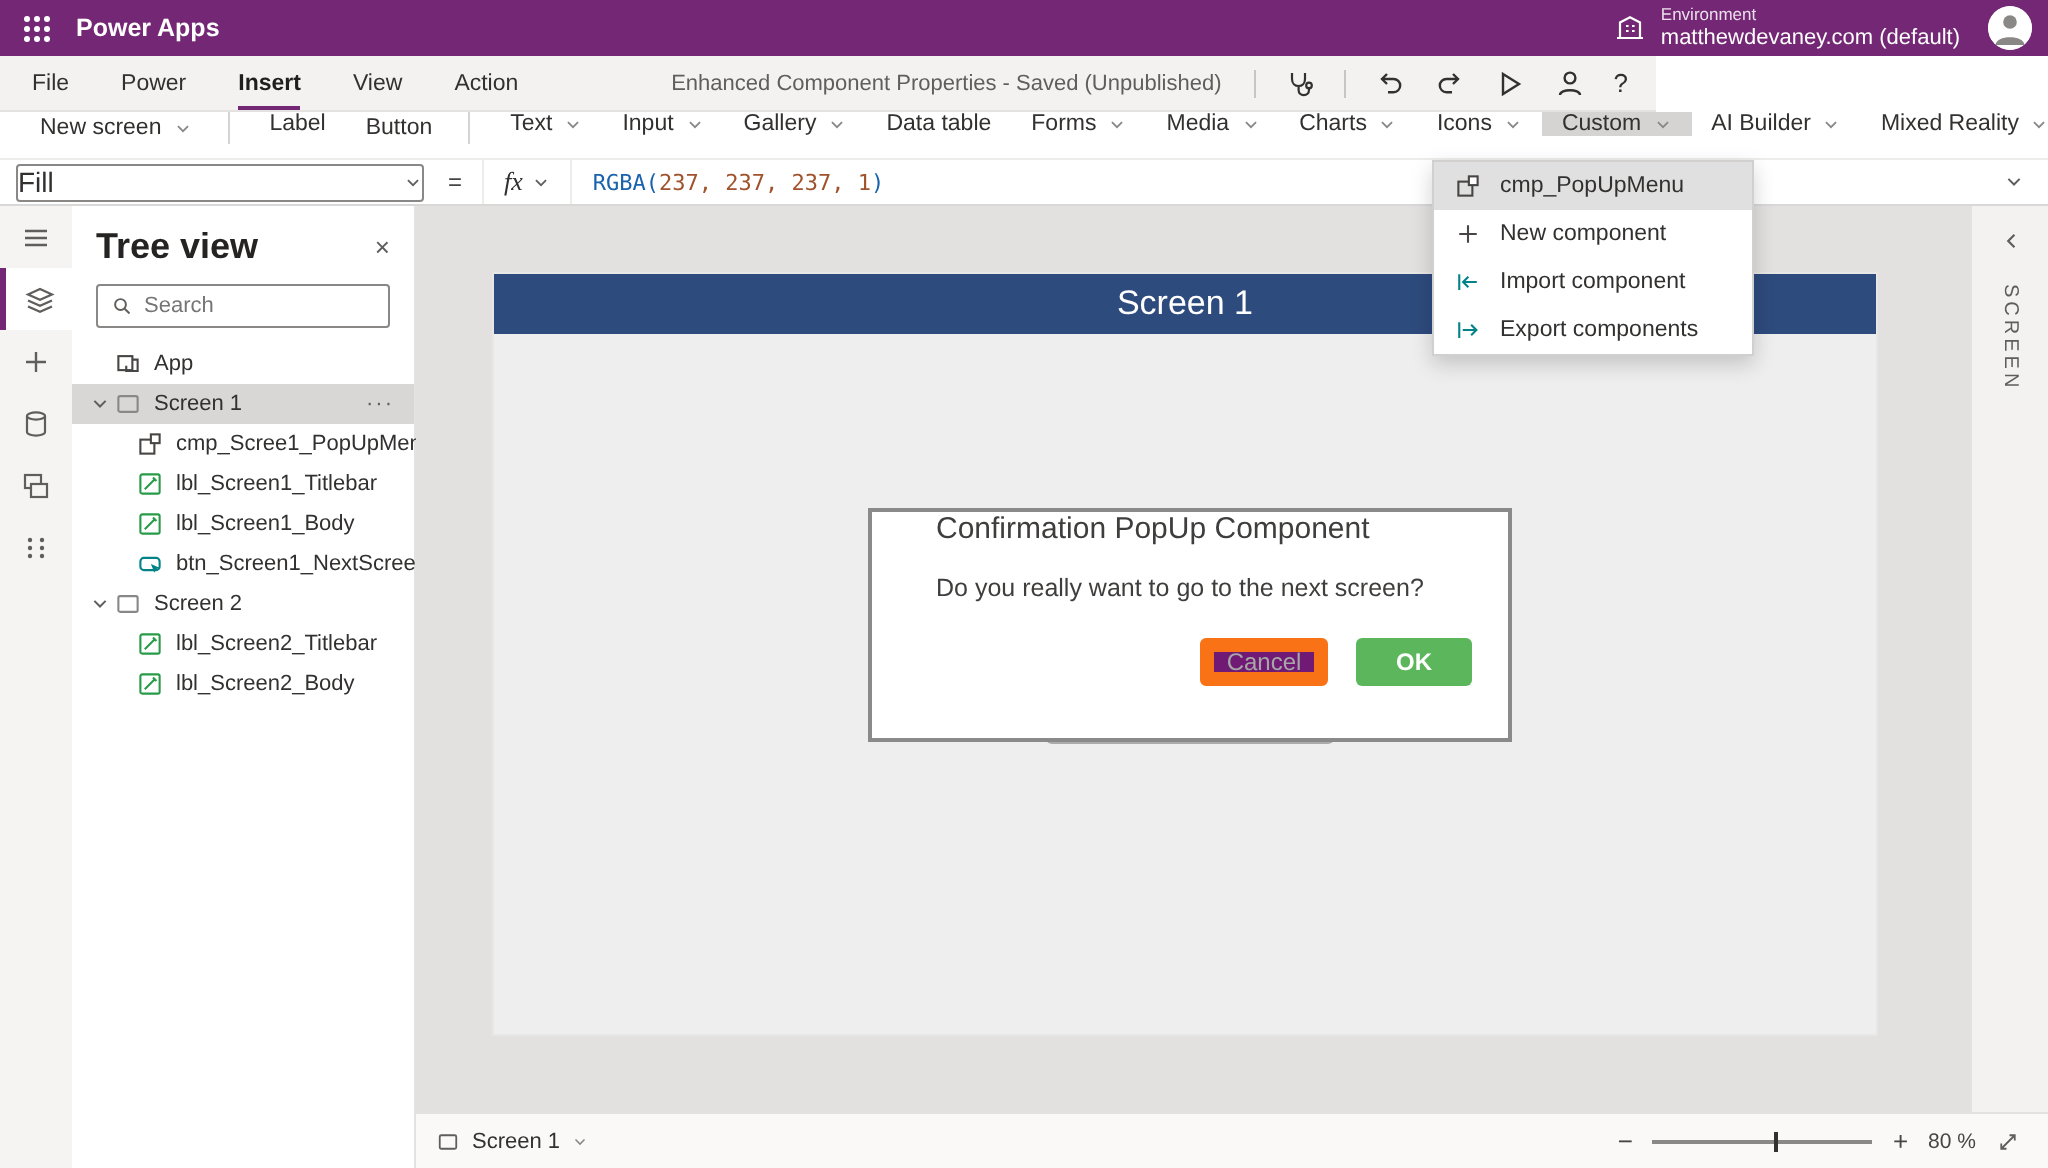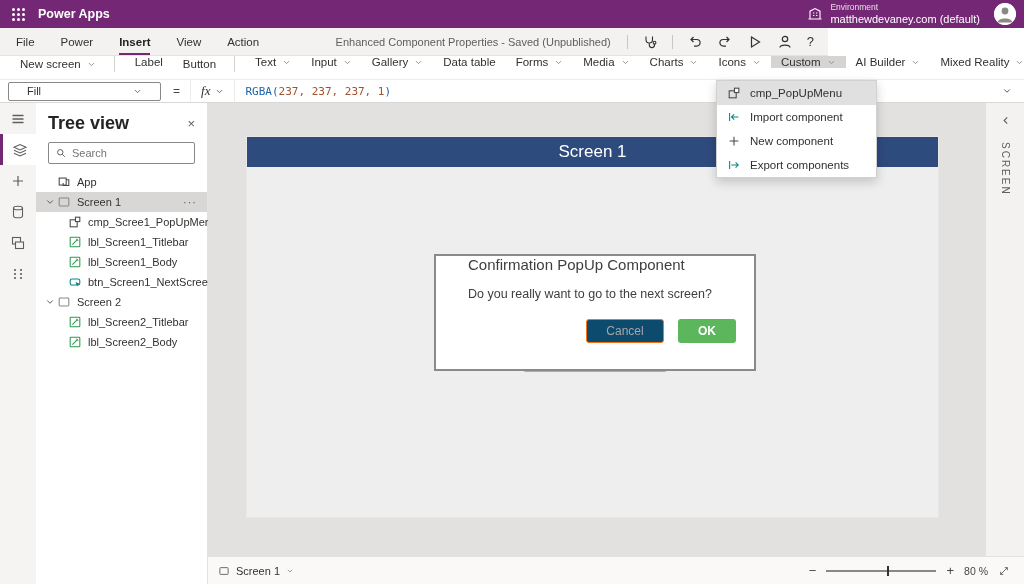--- a/index.html
+++ b/index.html
@@ -39,21 +39,21 @@
 .ri{display:flex;align-items:center;gap:6px;padding:0 10px;cursor:pointer;white-space:nowrap}
 .ri.active{background:#d6d4d2}
 .ri .chev{width:9px;height:9px;color:#8a8886}
 .ri.divided:after{content:"";width:1px;height:16px;background:#d6d4d2;margin-left:12px}
 .ri.ic-label svg.main{color:#107c10}
 .ri.ic-button svg.main,.ri.ic-table svg.main,.ri.ic-forms svg.main,.ri.ic-media svg.main,.ri.ic-cube svg.main{color:#038387}
 .ri.ic-ai svg.main{color:#b4009e}
 
 
 .fbar{position:absolute;left:0;top:80px;width:1024px;height:23px;background:#fff;display:flex;align-items:center;border-bottom:1px solid #d8d8d8}
-.propsel{width:153px;height:19px;border:1px solid #8a8886;border-radius:2px;margin-left:8px;display:flex;align-items:center;padding:0 18px;font-size:11px;color:#323130;background:#fff;cursor:pointer}
+.propsel{width:204px;height:19px;border:1px solid #8a8886;border-radius:2px;margin-left:8px;display:flex;align-items:center;padding:0 0;font-size:14px;color:#323130;background:#fff;cursor:pointer}
 .propsel .chev{margin-left:auto;width:9px;height:9px;color:#605e5c}
 .eq{margin:0 10px 0 12px;color:#484644;font-size:12px}
 .fxbox{display:flex;align-items:center;gap:5px;padding:0 10px;height:100%;border-left:1px solid #ececeb;border-right:1px solid #ececeb;cursor:pointer}
 .fx{font-family:"Liberation Serif","DejaVu Serif",serif;font-style:italic;font-size:13px;color:#323130}
 .code{font-family:"DejaVu Sans Mono","Liberation Mono",monospace;font-size:11px;margin-left:10px}
 .code .fn{color:#1863ac}
 .code .num{color:#a0522d}
 .fbar .endchev{margin-left:auto;margin-right:12px;width:10px;height:10px;color:#605e5c;cursor:pointer}
 
 
@@ -95,21 +95,21 @@
 .canvasarea{position:absolute;left:208px;right:39px;top:0;bottom:28px;background:#e2e1e0;overflow:hidden}
 .screen{position:absolute;left:39px;top:34px;width:691px;height:380px;background:#efeeee;box-shadow:0 0 0 1px #e8e7e6}
 .screen-titlebar{height:30px;background:#2e4b7d;display:flex;align-items:center;justify-content:center}
 .screen-titlebar span{color:#fff;font-size:17px}
 .hiddenbtn{position:absolute;left:315px;top:255px;width:144px;height:14px;background:#ababab;border-radius:3px;z-index:1}
 .dialog{position:absolute;left:226px;top:151px;width:322px;height:117px;background:#fff;border:2px solid #8a8a8a;z-index:2;padding:0 18px 0 32px}
 .dtitle{font-size:15px;color:#3f3e3d}
 .dbody{font-size:12.5px;color:#3f3e3d;margin-top:14px}
 .dbtns{display:flex;justify-content:flex-end;gap:14px;margin-top:18px;padding-right:0}
 .btn{height:24px;border-radius:3px;display:flex;align-items:center;justify-content:center;cursor:pointer;font-size:12px}
-.btn.cancel{width:78px;background:#0c4a6e;border:1px solid #f97316;color:#a6a6a6}
+.btn.cancel{width:64px;background:#701a75;border:7px solid #f97316;color:#a6a6a6}
 .btn.ok{width:58px;background:#5cb75c;color:#fff;font-weight:bold}
 
 
 .rightpanel{position:absolute;right:0;top:0;bottom:28px;width:39px;background:#f3f2f1;border-left:1px solid #e4e2e0;display:flex;flex-direction:column;align-items:center;padding-top:12px}
 .rightpanel .chevl{width:11px;height:11px;color:#605e5c;transform:rotate(90deg);cursor:pointer}
 .rightpanel .vlabel{margin-top:16px;writing-mode:vertical-rl;font-size:10px;letter-spacing:2px;color:#605e5c}
 
 
 .statusbar{position:absolute;left:208px;right:0;bottom:0;height:28px;background:#faf9f8;border-top:1px solid #e4e2e0;display:flex;align-items:center;padding:0 14px 0 10px}
 .sbleft{display:flex;align-items:center;gap:6px;cursor:pointer}
@@ -689,33 +689,33 @@
 
 <div class="cmenu">
 
     <div class="mi selected ic-component">
       <svg class="ic">
         <use href="#i-component"></use>
       </svg>
       <span>cmp_PopUpMenu</span>
     </div>
 
+    <div class="mi ic-plus">
+      <svg class="ic">
+        <use href="#i-plus"></use>
+      </svg>
+      <span>New component</span>
+    </div>
+
     <div class="mi ic-import">
       <svg class="ic">
         <use href="#i-import"></use>
       </svg>
       <span>Import component</span>
     </div>
 
-    <div class="mi ic-plus">
-      <svg class="ic">
-        <use href="#i-plus"></use>
-      </svg>
-      <span>New component</span>
-    </div>
-
     <div class="mi ic-export">
       <svg class="ic">
         <use href="#i-export"></use>
       </svg>
       <span>Export components</span>
     </div>
   </div>
 
 </body></html>

